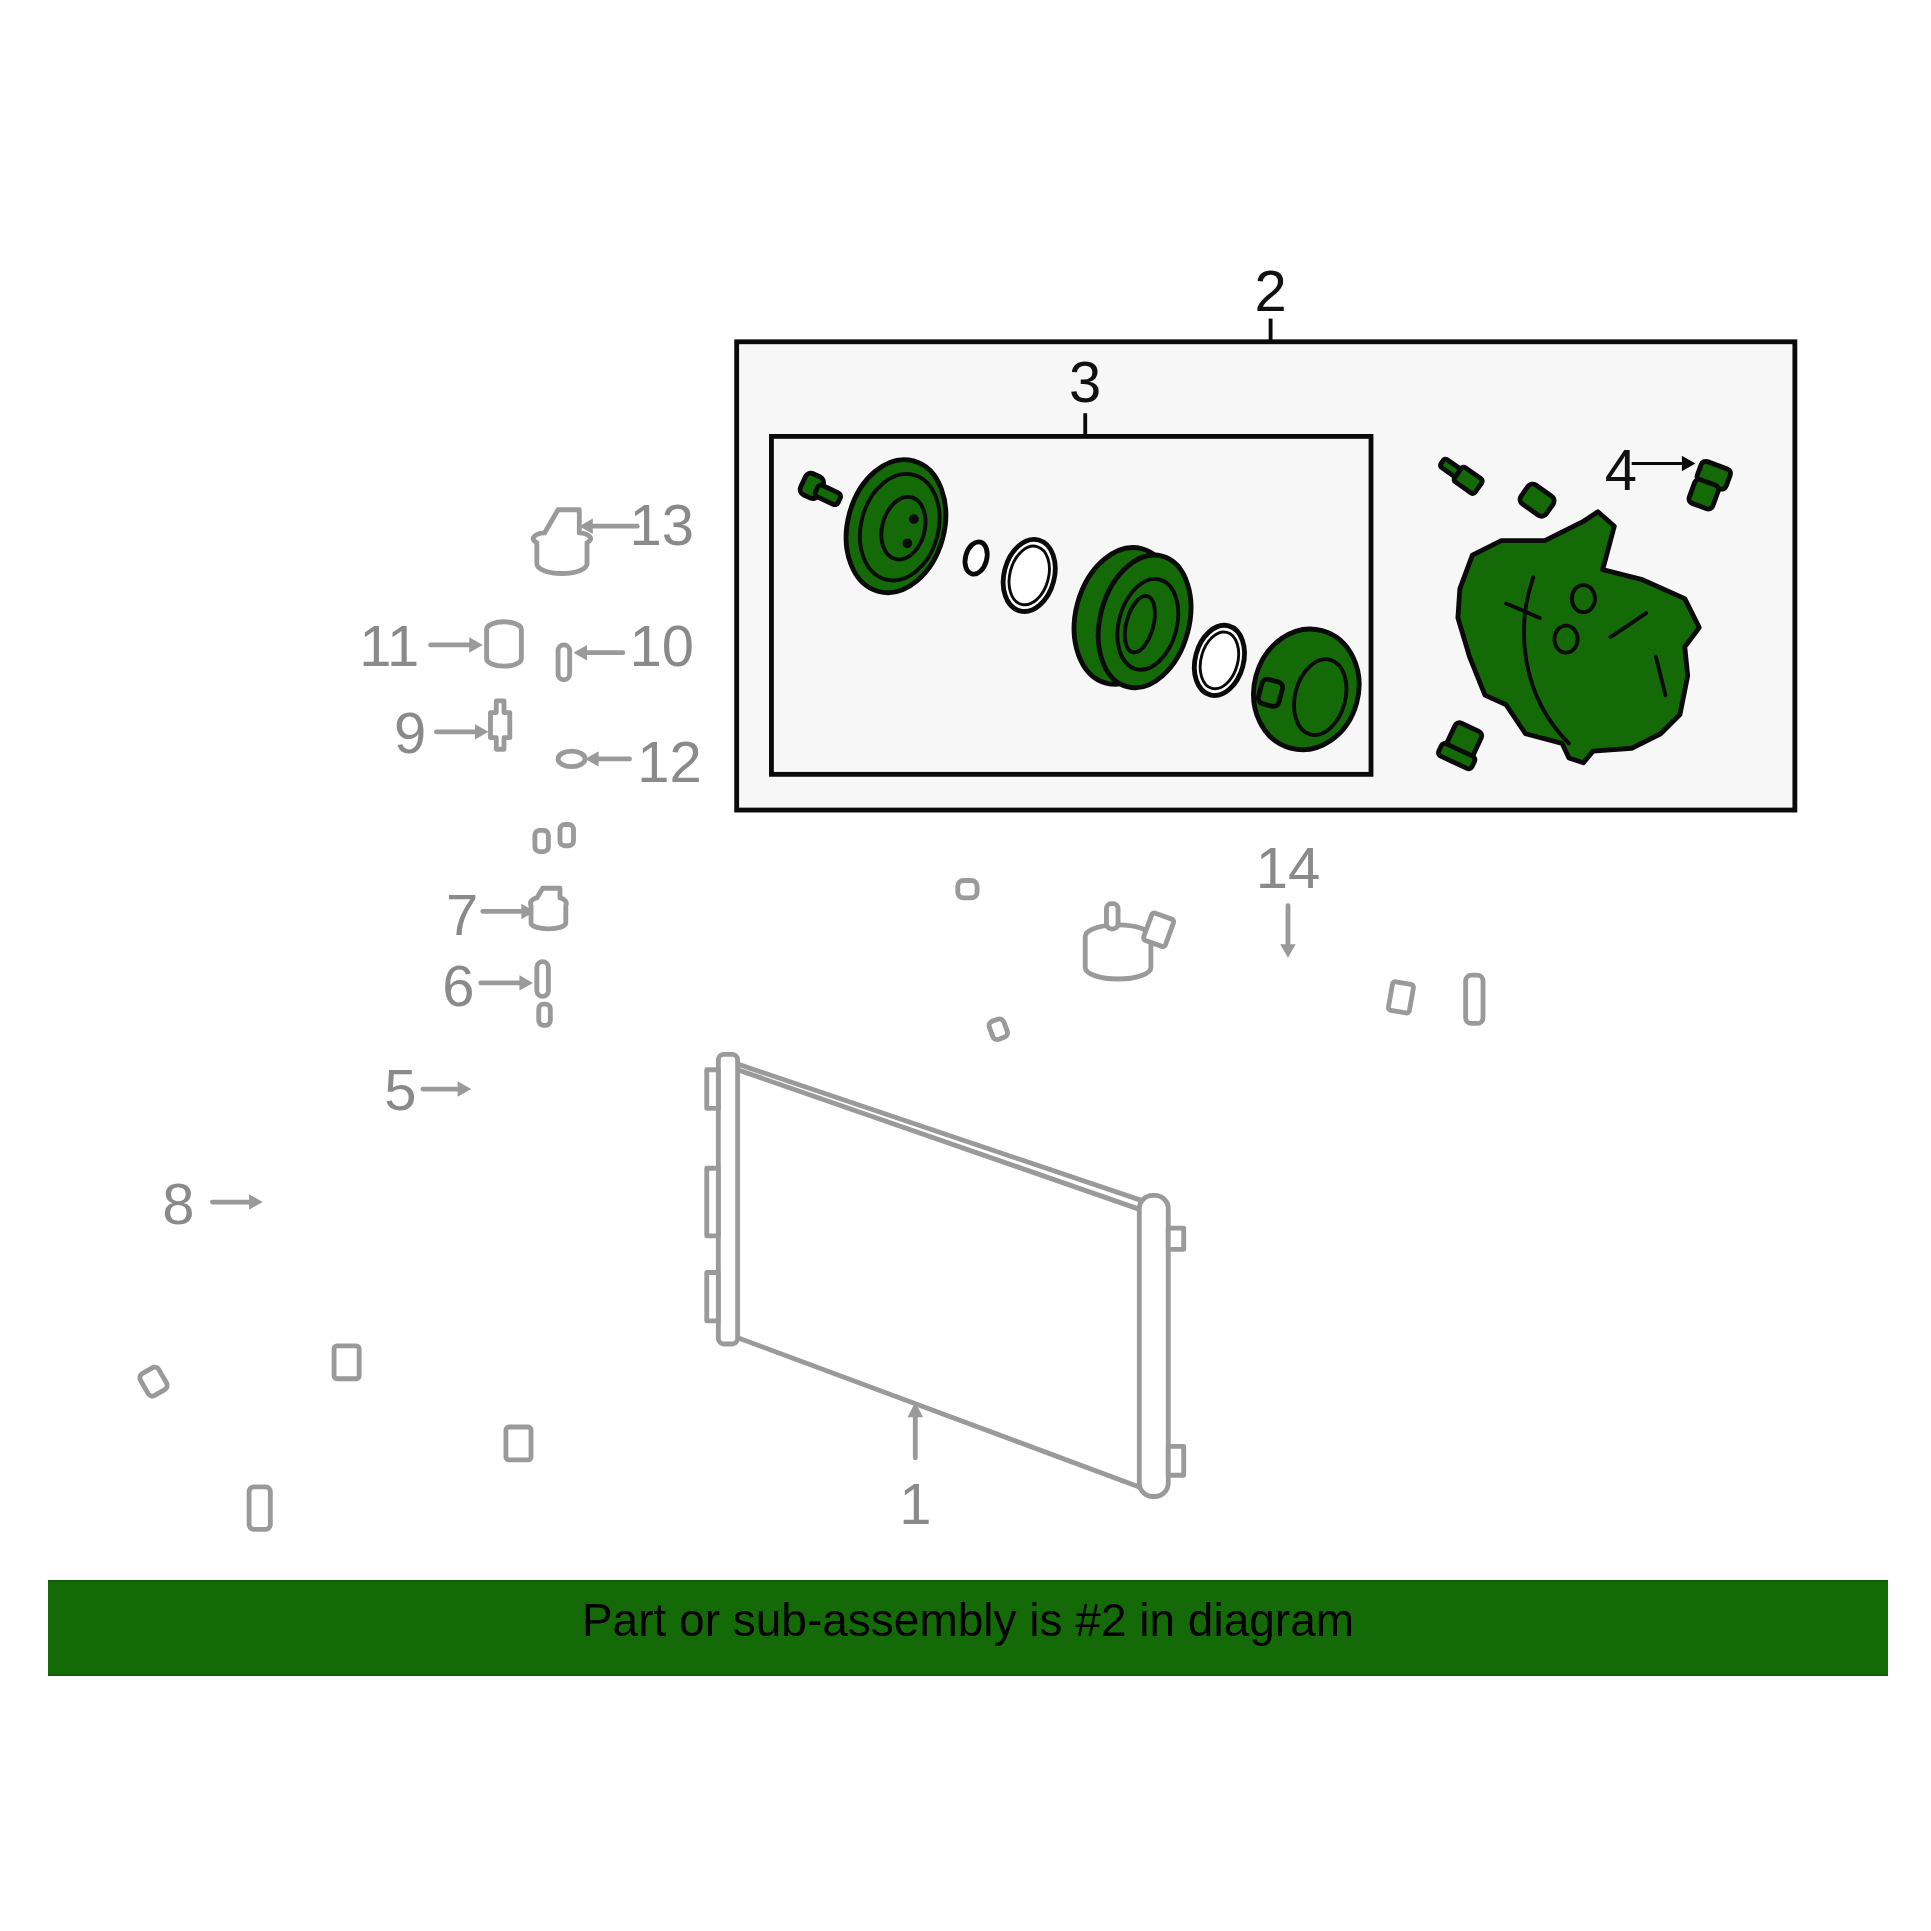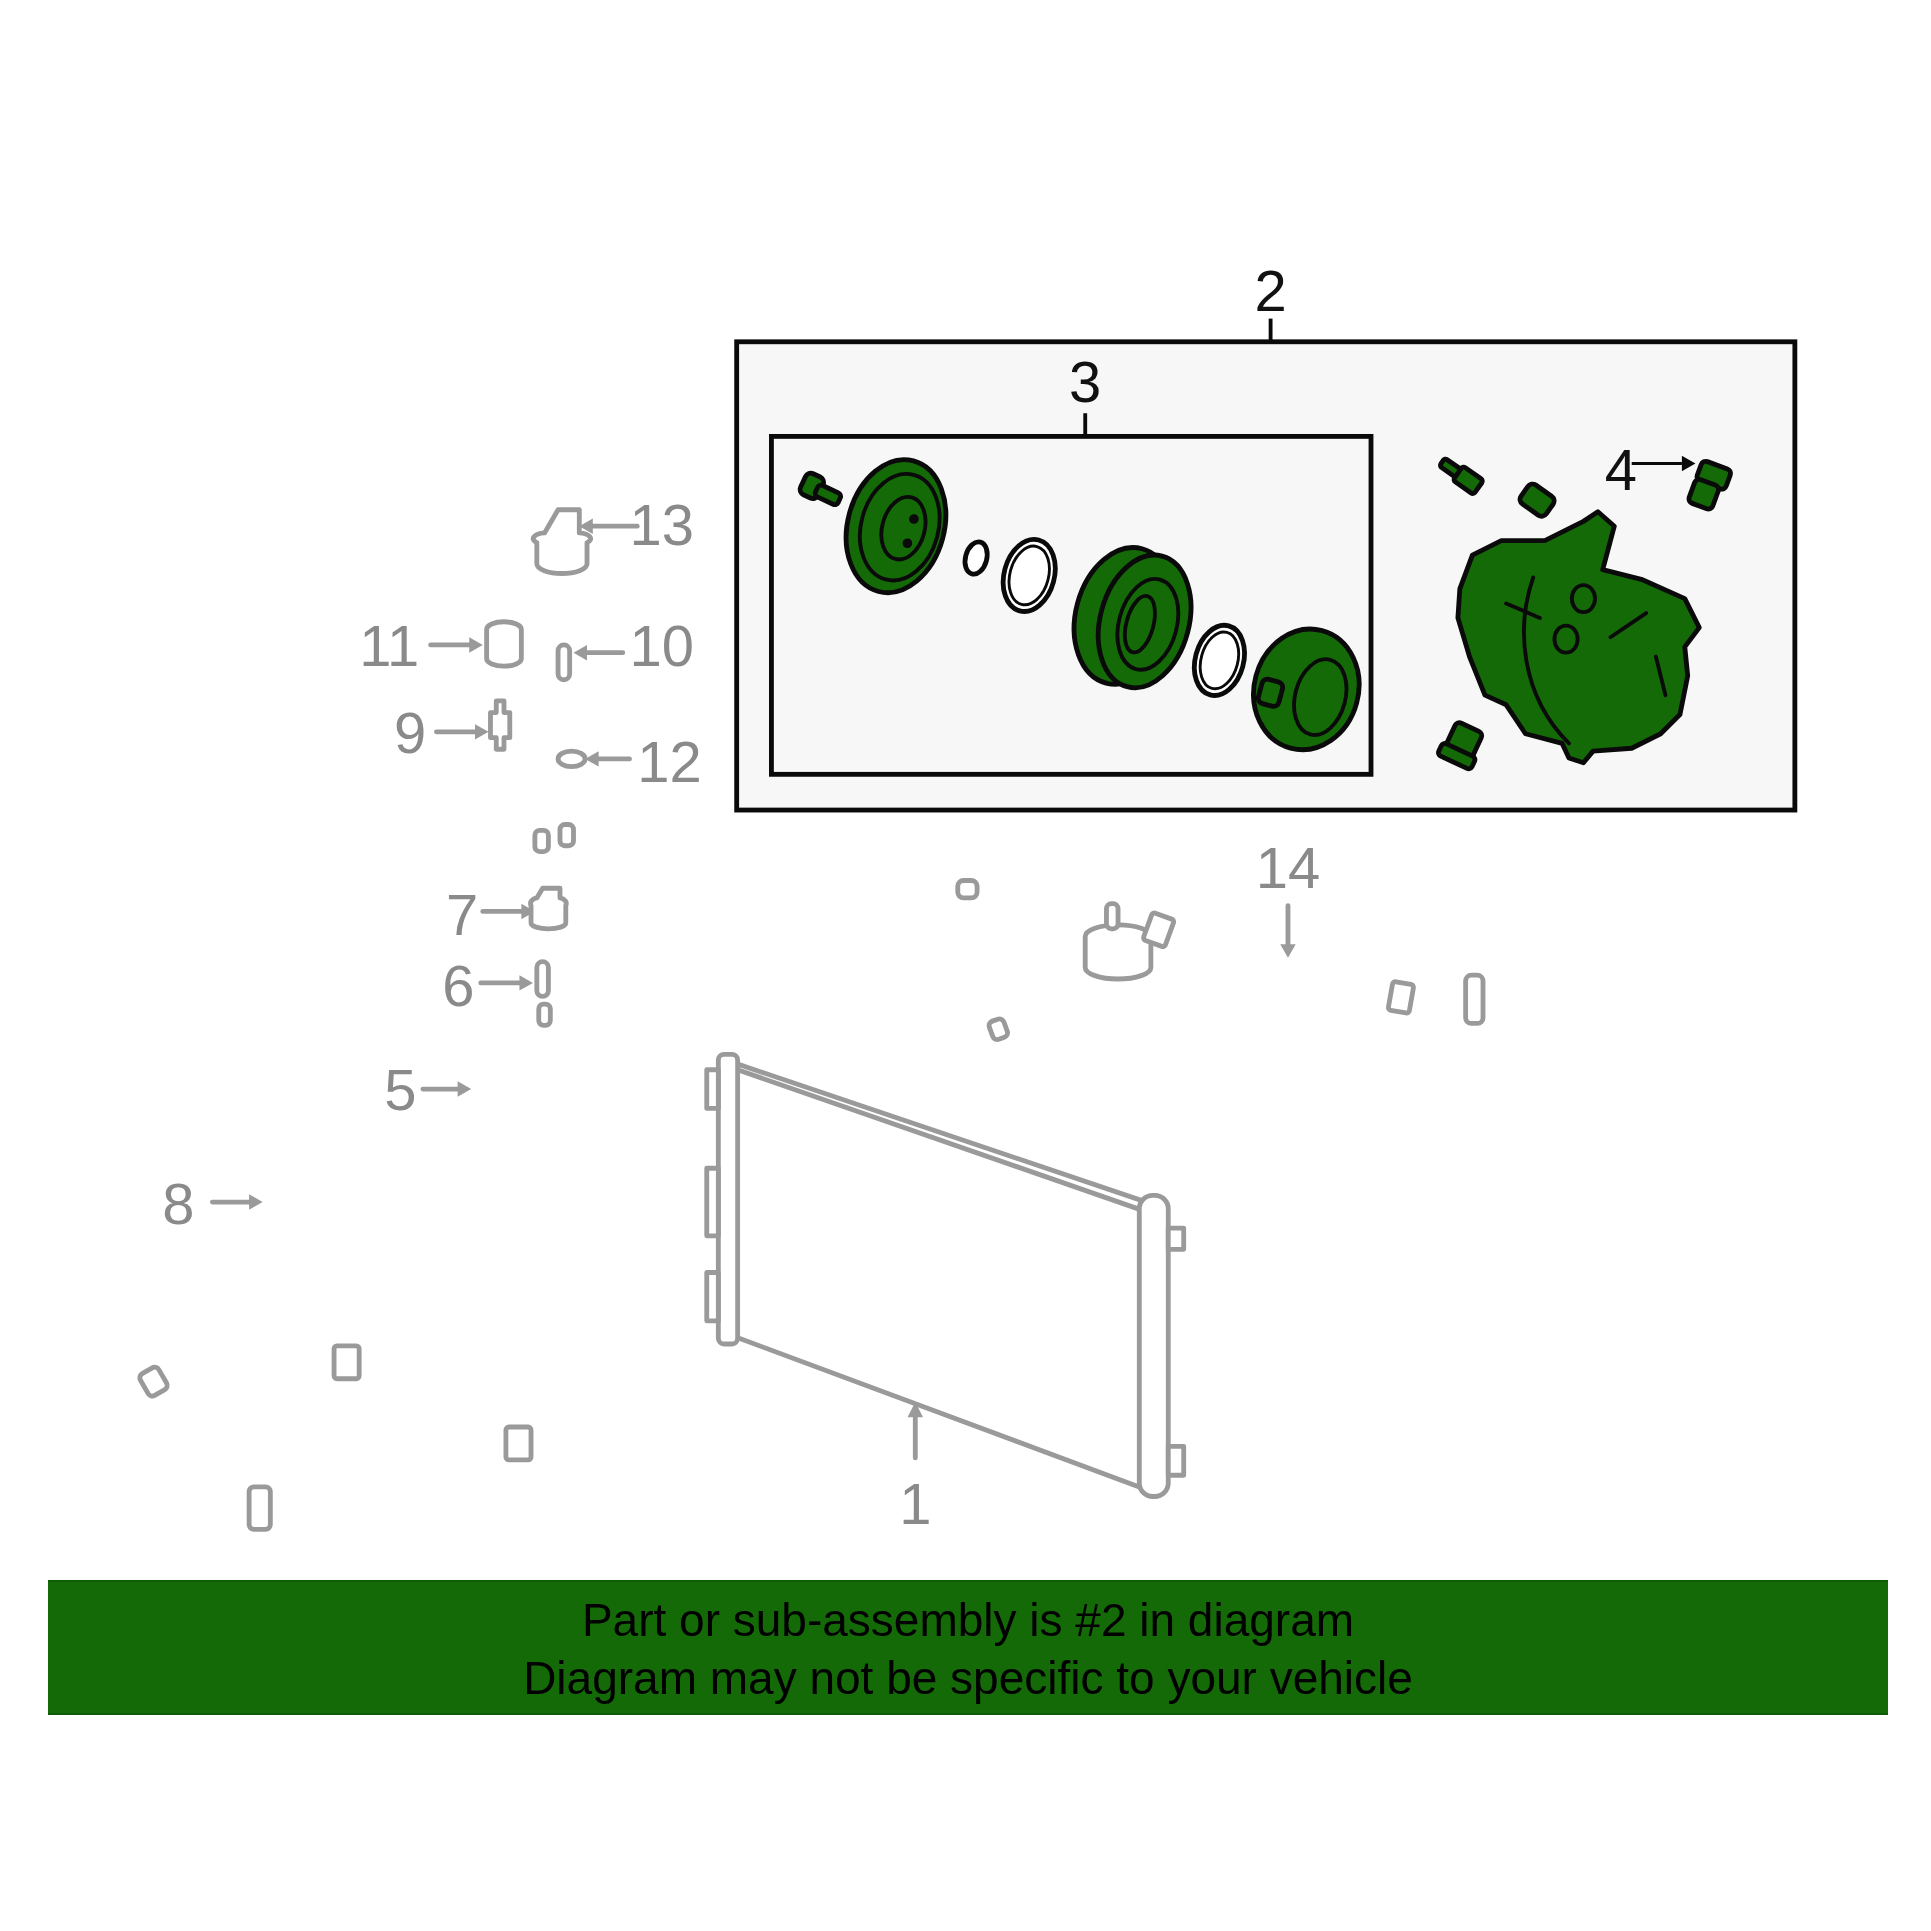--- a/index.html
+++ b/index.html
@@ -10,21 +10,21 @@
     .callout.dark { fill: #111111; }
     .callout.gray { fill: #8a8a8a; }
     .ghost { fill: none; stroke: #9a9a9a; stroke-width: 5; stroke-linecap: round; stroke-linejoin: round; }
     .ghost-inner { fill: none; stroke: #ffffff; stroke-width: 9; stroke-linecap: round; stroke-linejoin: round; }
     .ghost-fill { fill: #ffffff; stroke: #9a9a9a; stroke-width: 5; stroke-linejoin: round; }
     .part { stroke: #0a0a0a; stroke-width: 5; stroke-linejoin: round; }
     .part-line { fill: none; stroke: #0a0a0a; stroke-width: 4; stroke-linecap: round; }
     .ring { fill: #ffffff; stroke: #0a0a0a; stroke-width: 5; }
     .ring-in { fill: none; stroke: #0a0a0a; stroke-width: 3; }
     #banner {
-      position: absolute; left: 48px; top: 1580px; width: 1840px; height: 135px;
+      position: absolute; left: 48px; top: 1580px; width: 1840px; height: 96px;
       background: #156a08; border-top: 2.9px solid #0f5a05; border-bottom: 2.9px solid #0f5a05;
       box-sizing: border-box; text-align: center; color: #000000;
       font-family: "Liberation Sans", sans-serif; font-size: 46px; line-height: 58px;
       padding-top: 8.7px;
     }
     #banner div { white-space: nowrap; }
   </style>
 </head>
 <body>
 
@@ -219,15 +219,14 @@
   </g>
   <g>
     <text class="callout gray" x="1334" y="920" text-anchor="middle">14</text>
     <line class="ghost" x1="1334" y1="938" x2="1334" y2="985"></line>
     <polygon points="1326,978 1334,992 1342,978" fill="#9a9a9a"></polygon>
   </g>
 </svg>
 
 <div id="banner">
   <div>Part or sub-assembly is #2 in diagram</div>
-  <div>Diagram may not be specific to your vehicle</div>
 </div>
 
 
 </body></html>

